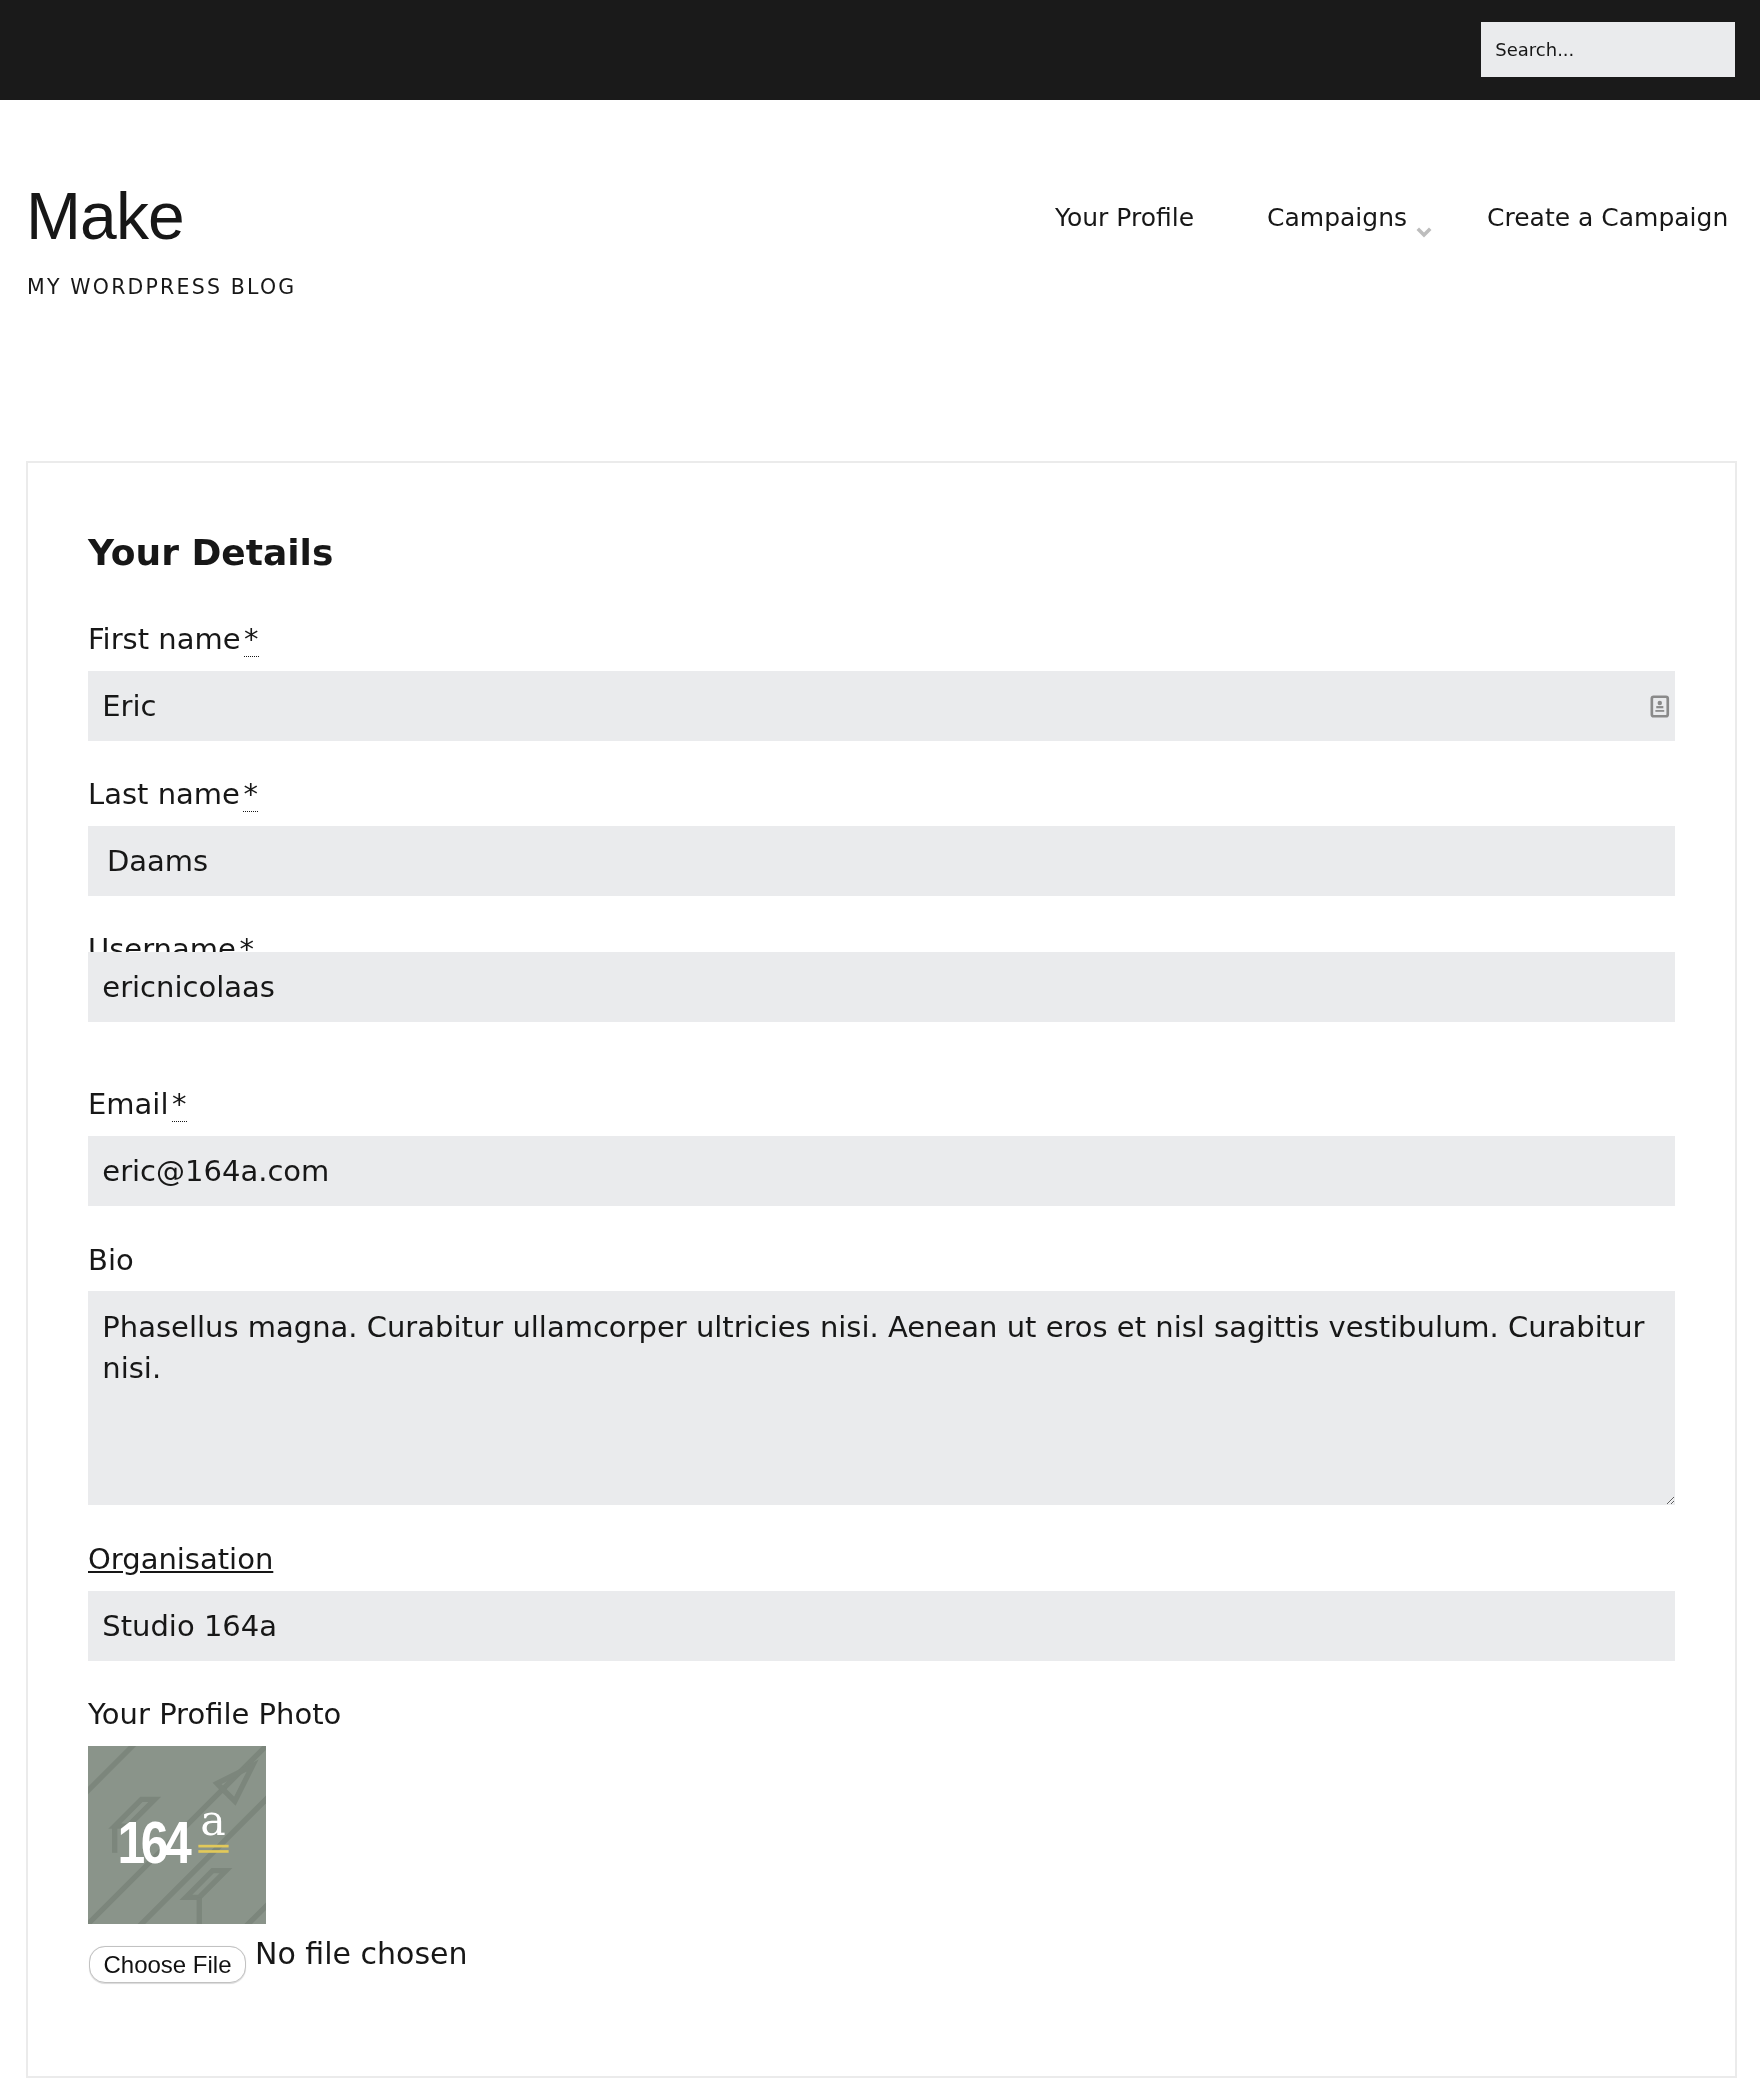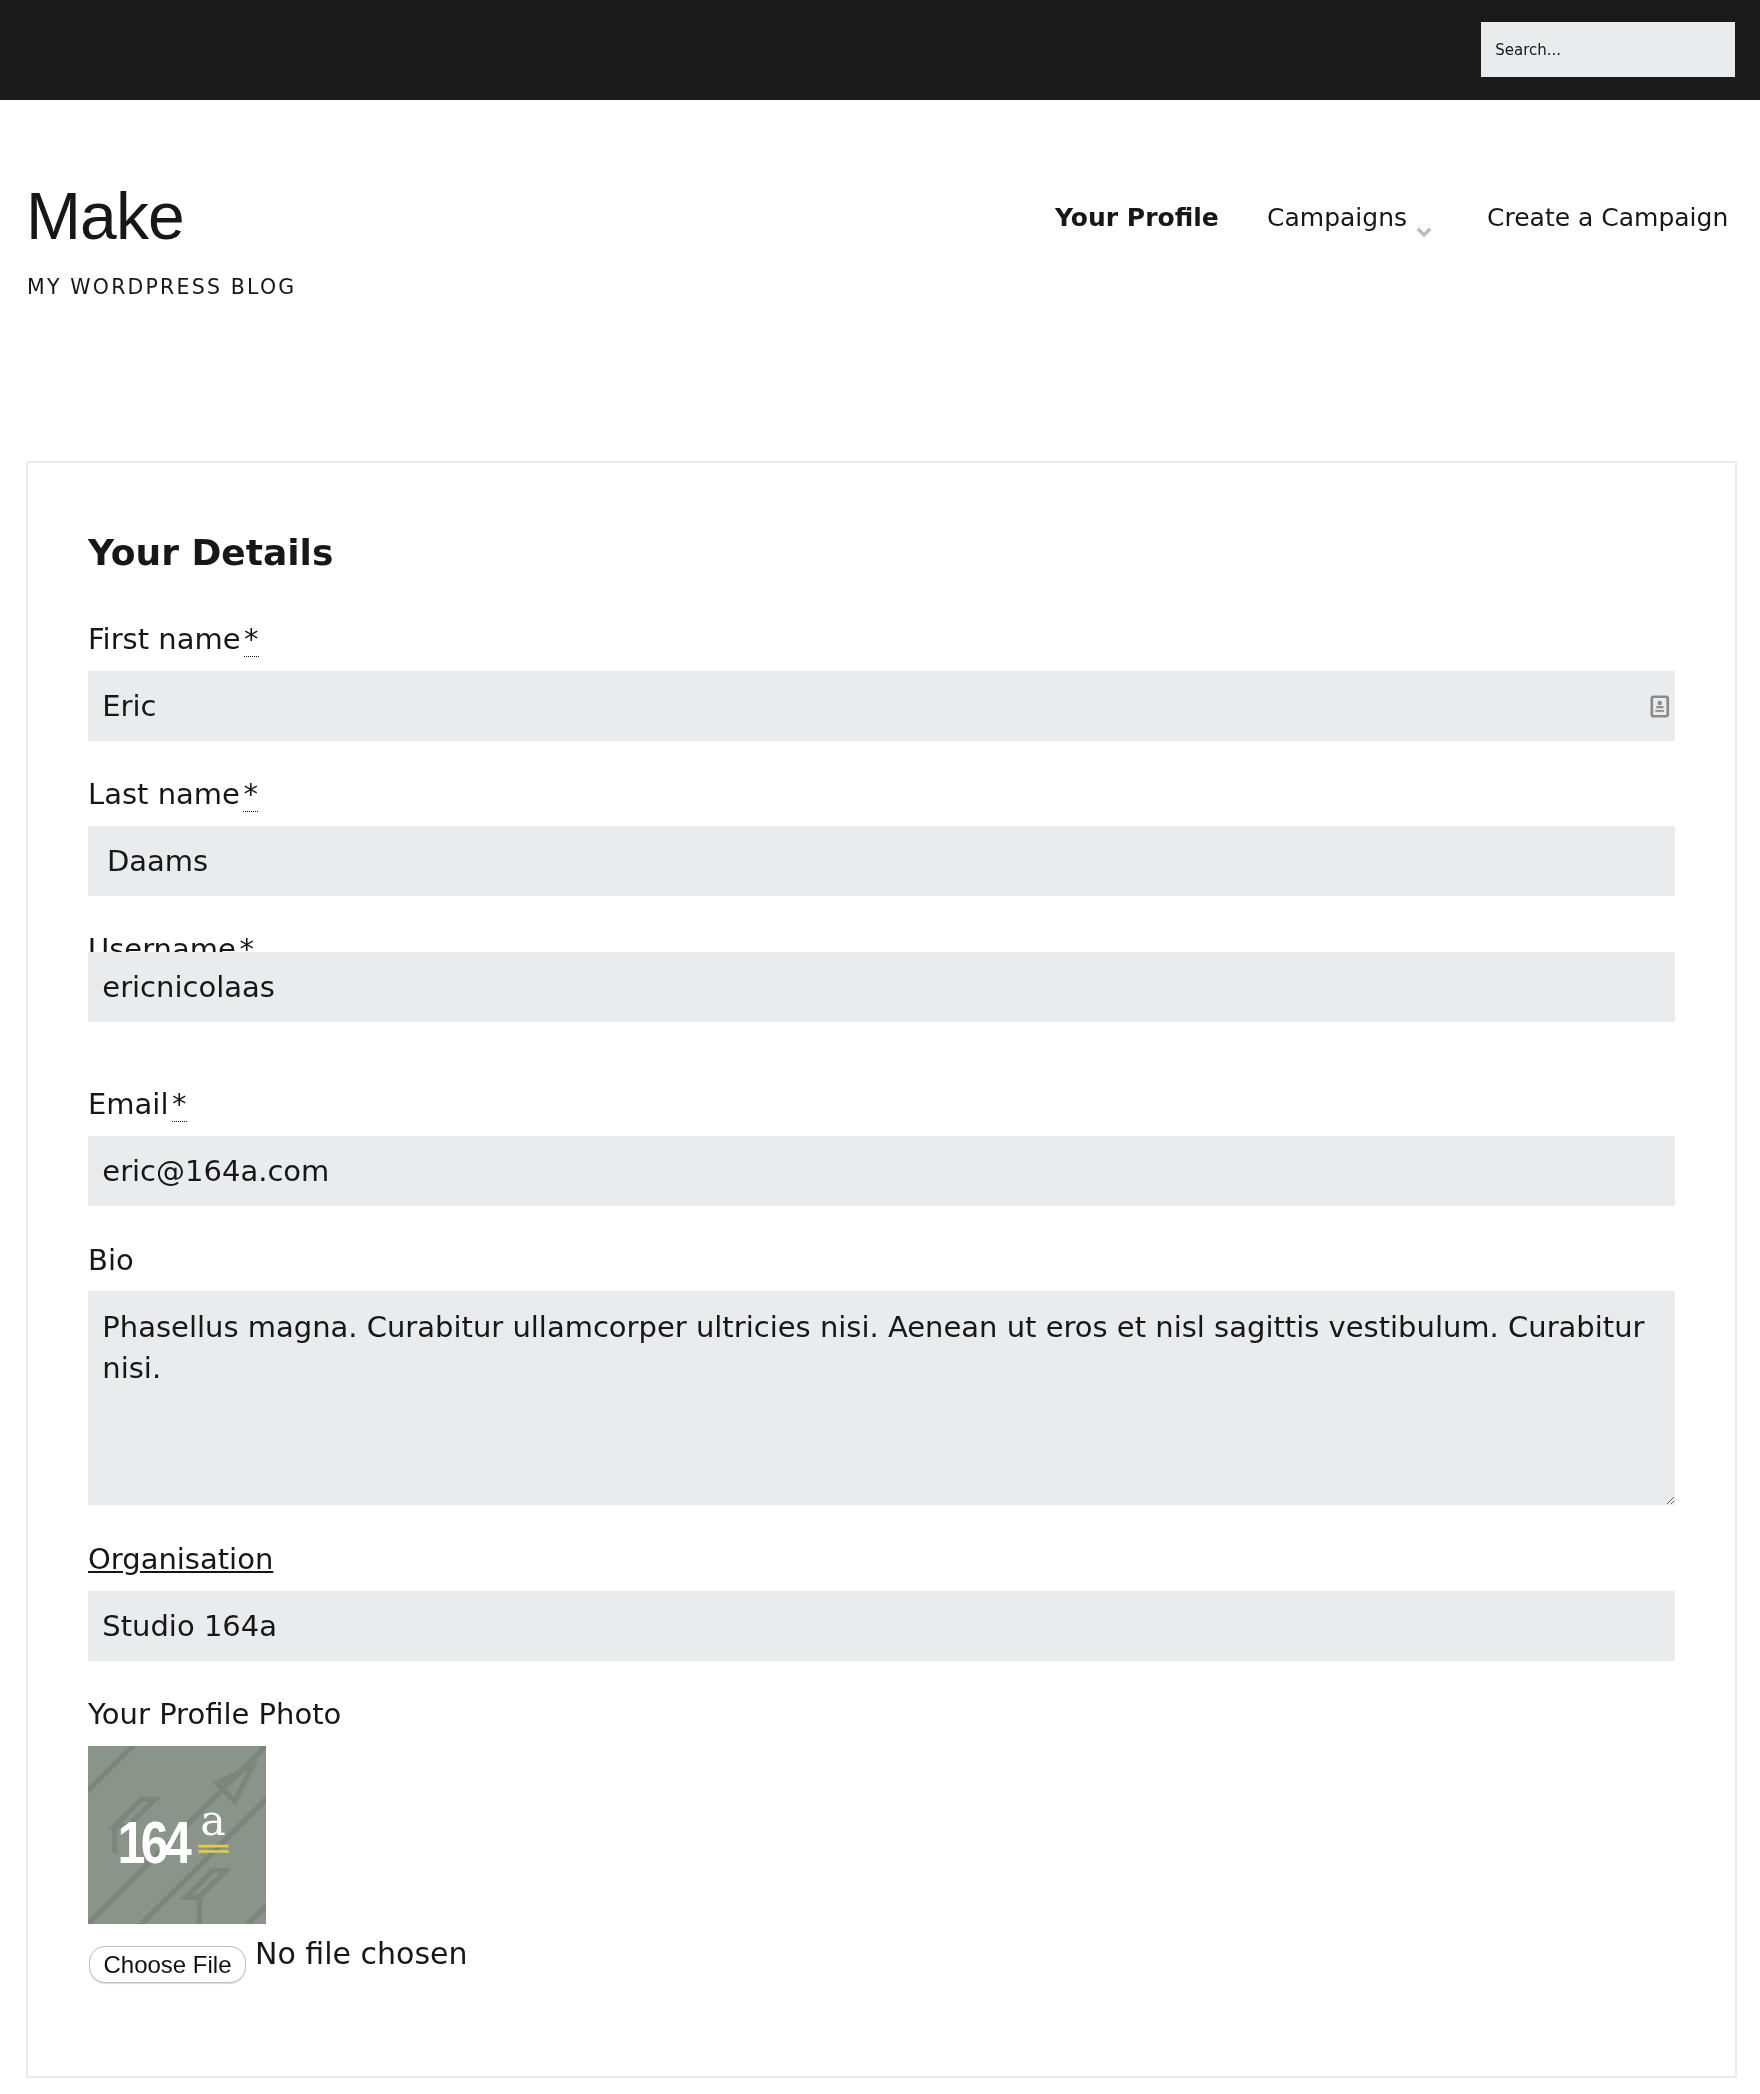--- a/index.html
+++ b/index.html
@@ -1,29 +1,29 @@
 <!DOCTYPE html>
 <html style="font-size:14.3px"><head>
 <meta charset="utf-8">
 <style>
   * { box-sizing: border-box; margin: 0; padding: 0; }
   html, body { width: 1761px; height: 2095px; background: #ffffff; overflow: hidden; }
   body { font-family: "DejaVu Sans", sans-serif; color: #171717; position: relative; }
 
   .topbar { position: absolute; left: 0; top: 0; width: 1761px; height: 100px; background: #1a1a1a; }
   .search { position: absolute; left: 1481px; top: 22px; width: 254px; height: 55px; background: #eaebed; border: none; outline: none;
-            font-family: "DejaVu Sans", sans-serif; font-size: 15px; color: #171717; padding: 0 14.3px; }
+            font-family: "DejaVu Sans", sans-serif; font-size: 18px; color: #171717; padding: 0 14.3px; }
   .search::placeholder { color: #171717; }
 
   .site-title { position: absolute; left: 26px; top: 178px; font-family: "Liberation Sans", sans-serif; font-weight: normal;
                 font-size: 66px; line-height: 77px; color: #171717; letter-spacing: -0.9px; }
   .tagline { position: absolute; left: 27px; top: 273px; font-size: 20.5px; letter-spacing: 2.2px; color: #171717; line-height: 28.5px; }
 
   .nav { position: absolute; top: 198px; height: 39px; font-size: 25px; line-height: 39px; color: #171717; white-space: nowrap; }
-  .nav-profile { left: 1055px; font-weight: bold; text-align: center; }
+  .nav-profile { left: 1055px; font-weight: normal; text-align: center; }
   .nav-campaigns { left: 1267px; }
   .nav-create { left: 1487px; }
   .chevron { display: inline-block; width: 16px; height: 12.5px; margin-left: 9px; vertical-align: middle; position: relative; top: -1.8px; }
 
   .card { position: absolute; left: 26px; top: 461px; width: 1711px; height: 1617px; border: 2.7px solid #ebebeb; background: #fff; }
 
   .section-title { position: absolute; left: 88px; top: 526px; font-size: 36px; font-weight: bold; line-height: 53px; color: #171717; }
 
   .label { position: absolute; left: 88px; font-size: 29px; line-height: 41px; color: #171717; white-space: nowrap; }
   .req { border-bottom: 1.8px dotted #171717; text-decoration: none; margin-left: 3.6px; }

